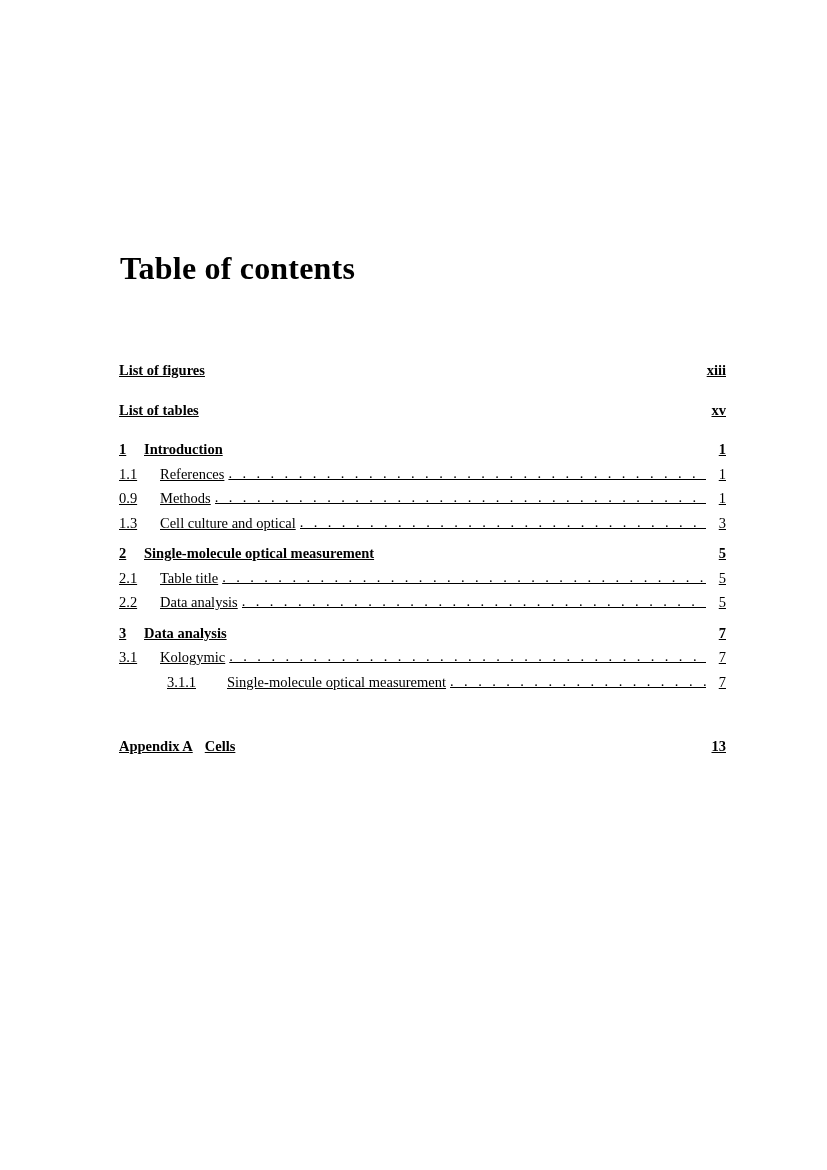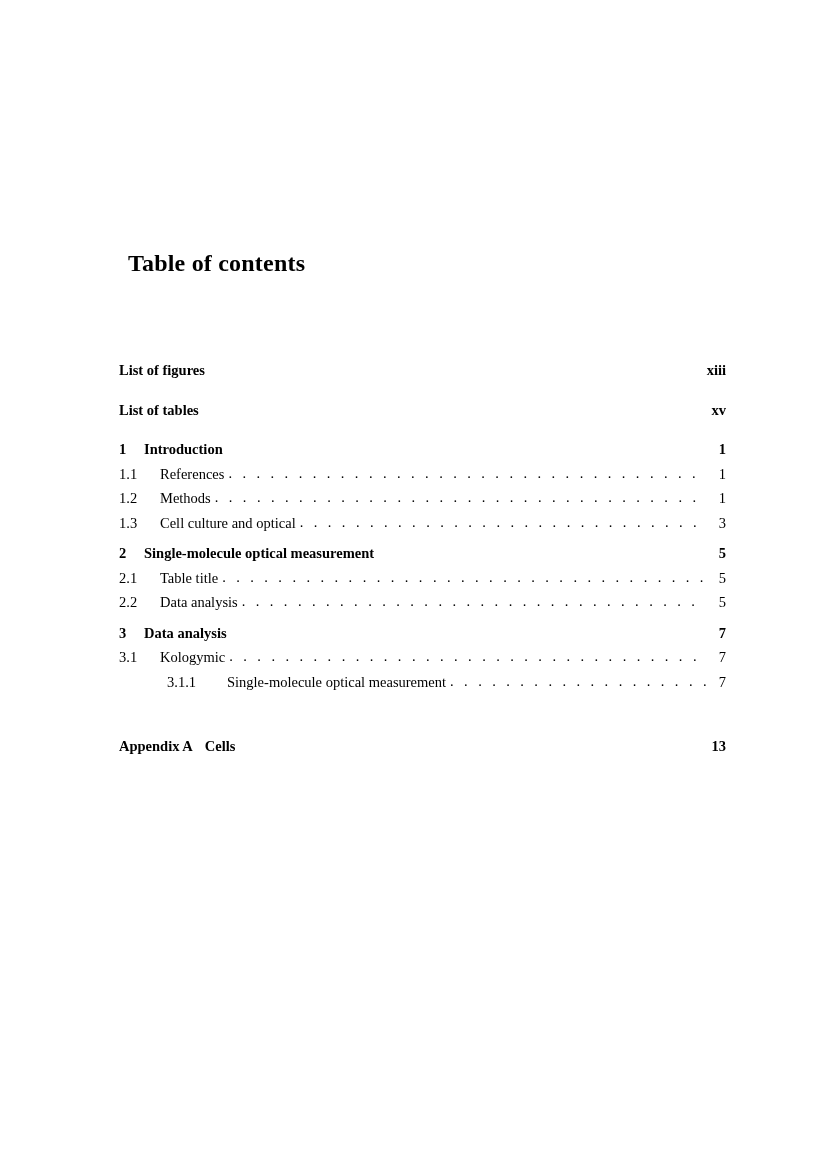--- a/index.html
+++ b/index.html
@@ -17,38 +17,39 @@
   }
   .page {
     position: absolute;
     top: 0;
     left: 0;
     width: 827px;
     height: 1170px;
   }
   .toc-title {
     position: absolute;
-    left: 128px;
+    left: 120px;
     top: 250px;
-    font-size: 24px;
+    font-size: 32px;
     font-weight: bold;
     letter-spacing: 0.2px;
   }
   .toc-body {
     position: absolute;
     left: 119px;
     top: 363px;
     width: 607px;
   }
   .entry {
     display: flex;
     align-items: center;
     width: 100%;
     font-size: 14.5px;
     line-height: 1;
+    text-decoration: underline;
   }
   .entry .num {
     flex: 0 0 auto;
     text-align: left;
   }
   .entry .label {
     flex: 0 0 auto;
     white-space: nowrap;
   }
   .entry .leader {
@@ -138,21 +139,21 @@
       <span class="num">1.1</span>
       <span class="label">References</span>
       <span class="leader">
           <span class="leader-inner">. . . . . . . . . . . . . . . . . . . . . . . . . . . . . . . . . . . . . . . . . . . . . . .</span>
         </span>
       <span class="page-no">1</span>
     </div>
     <div class="row-gap-sm"></div>
 
     <div class="entry lvl-sec">
-      <span class="num">1.2</span>
+      <span class="num">0.9</span>
       <span class="label">Methods</span>
       <span class="leader">
           <span class="leader-inner">. . . . . . . . . . . . . . . . . . . . . . . . . . . . . . . . . . . . . . . . . . . . . . .</span>
         </span>
       <span class="page-no">1</span>
     </div>
     <div class="row-gap-sm"></div>
 
     <div class="entry lvl-sec">
       <span class="num">1.3</span>

